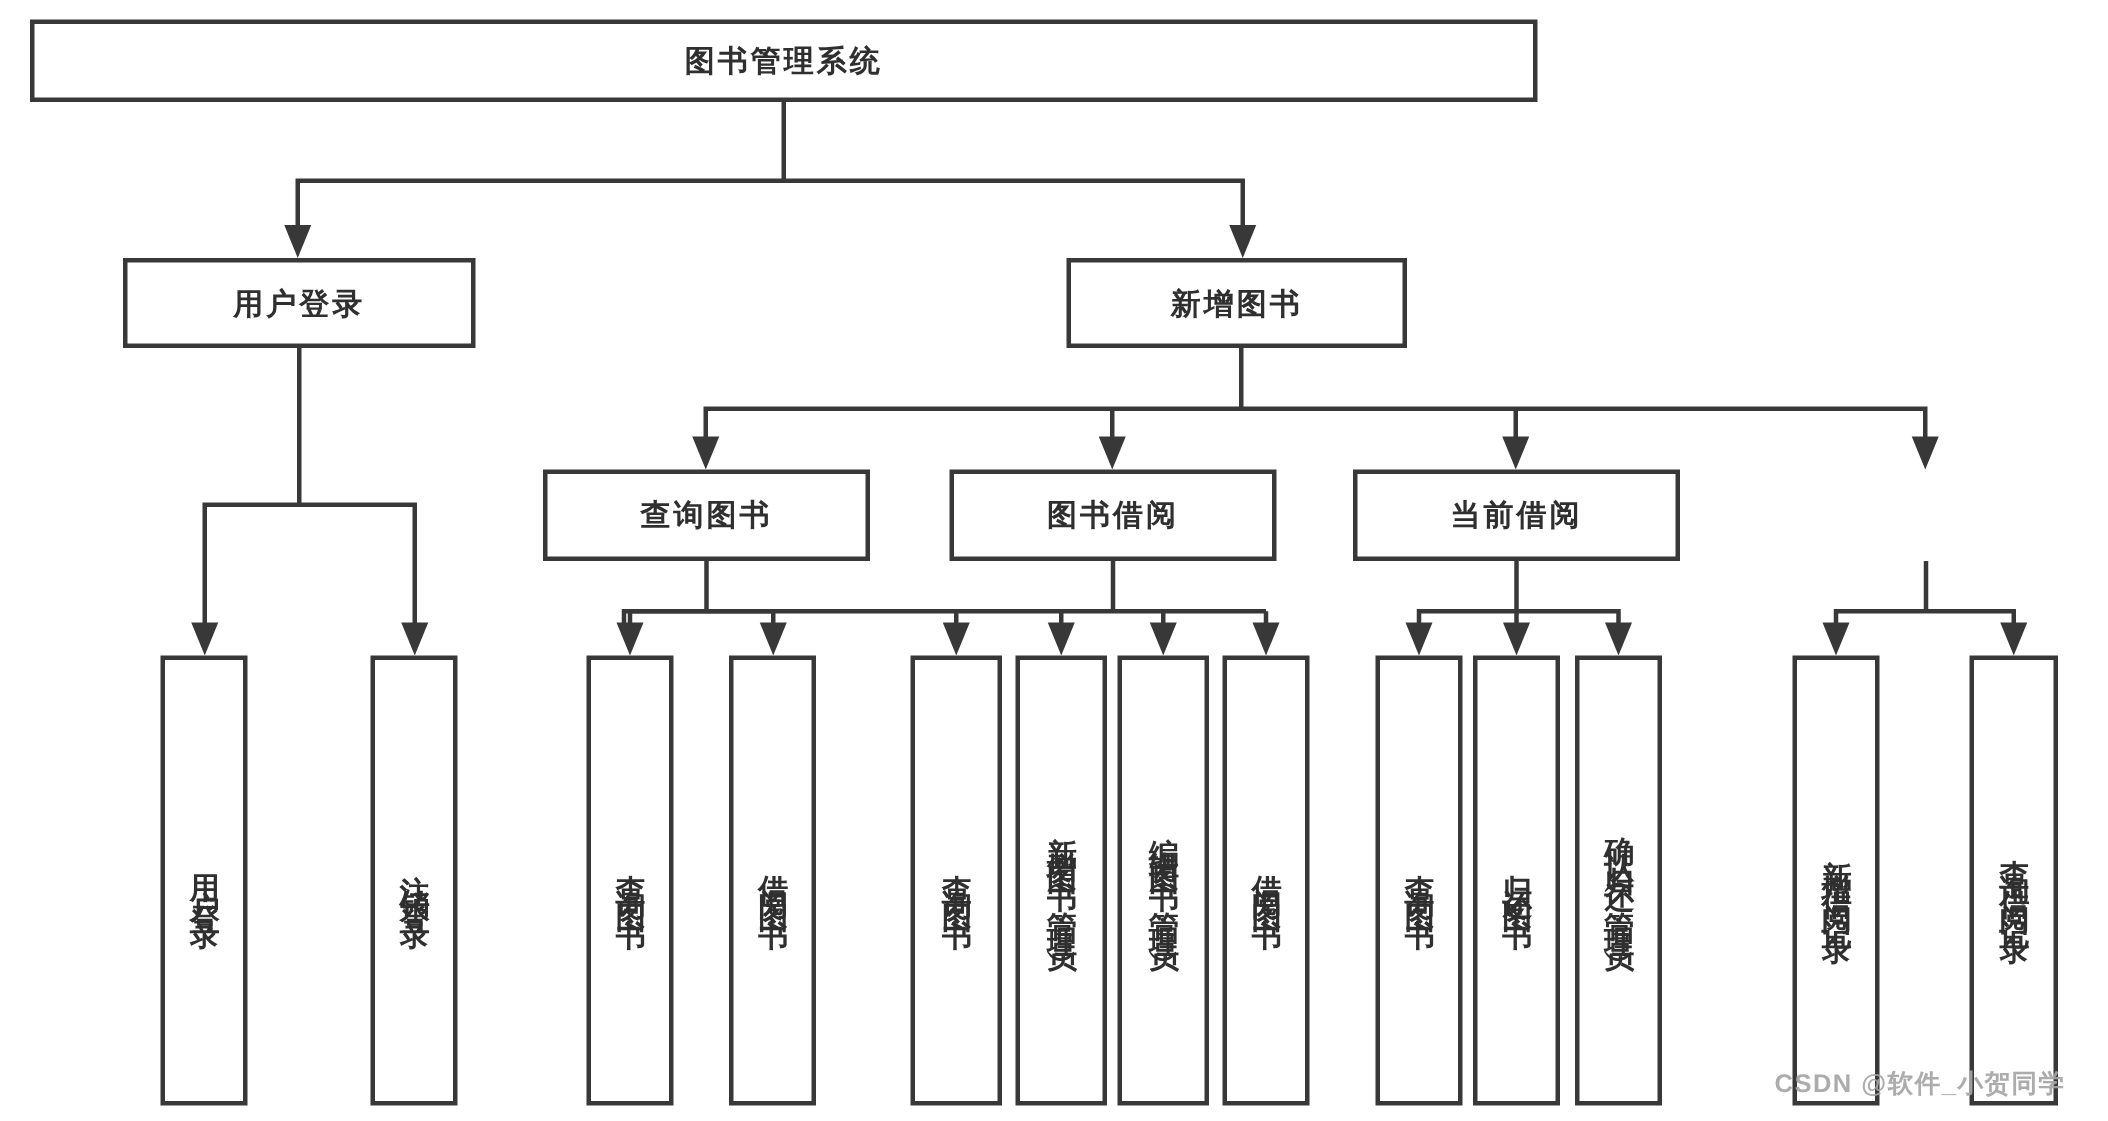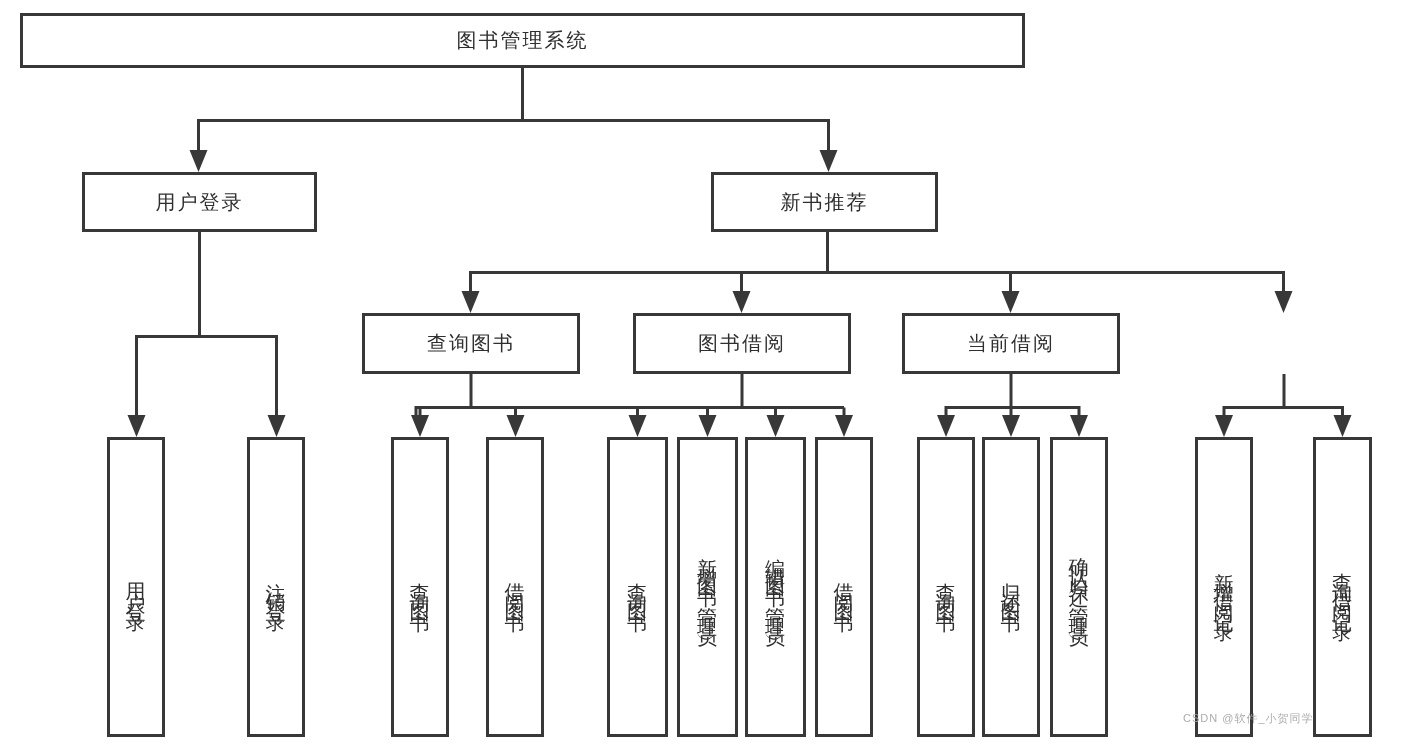--- a/index.html
+++ b/index.html
@@ -3,20 +3,21 @@
 <meta charset="utf-8">
 <style>
   html,body { margin:0; padding:0; background:#ffffff; }
   .stage {
     position:relative;
     width:1405px;
     height:747px;
     background:#ffffff;
     overflow:hidden;
     font-family:"Liberation Sans", sans-serif;
+    font-weight:bold;
   }
   svg.connectors { position:absolute; left:0; top:0; z-index:1; }
   .box {
     position:absolute;
     box-sizing:border-box;
     border:3px solid #383838;
     background:#ffffff;
     display:flex;
     align-items:center;
     justify-content:center;
@@ -28,21 +29,21 @@
     writing-mode:vertical-rl;
     text-orientation:mixed;
     font-size:20px;
     letter-spacing:10px;
     line-height:1;
   }
   .watermark {
     position:absolute;
     left:1183px;
     top:711px;
-    font-size:11px;
+    font-size:17px;
     letter-spacing:1px;
     color:rgba(165,165,165,0.92);
     white-space:nowrap;
     z-index:5;
   }
 </style>
 </head>
 <body>
 
 <div class="stage">
@@ -97,21 +98,21 @@
       <polygon points="1002,415 1020,415 1011,437"></polygon>
       <polygon points="1070,415 1088,415 1079,437"></polygon>
       <polygon points="1215,415 1233,415 1224,437"></polygon>
       <polygon points="1333.5,415 1351.5,415 1342.5,437"></polygon>
     </g>
   </svg>
 
   <div class="box hbox" style="left:20px;top:13px;width:1005px;height:55px">图书管理系统</div>
 
   <div class="box hbox" style="left:82px;top:172px;width:235px;height:60px">用户登录</div>
-  <div class="box hbox" style="left:711px;top:172px;width:227px;height:60px">新书推荐</div>
+  <div class="box hbox" style="left:711px;top:172px;width:227px;height:60px">新增图书</div>
 
   <div class="box hbox" style="left:362px;top:313px;width:218px;height:61px">查询图书</div>
   <div class="box hbox" style="left:633px;top:313px;width:218px;height:61px">图书借阅</div>
   <div class="box hbox" style="left:902px;top:313px;width:218px;height:61px">当前借阅</div>
 
   <div class="box vbox" style="left:107px;top:437px;width:58px;height:300px">用户登录</div>
   <div class="box vbox" style="left:247px;top:437px;width:58px;height:300px">注销登录</div>
 
   <div class="box vbox" style="left:391px;top:437px;width:58px;height:300px">查询图书</div>
   <div class="box vbox" style="left:486px;top:437px;width:58px;height:300px">借阅图书</div>

